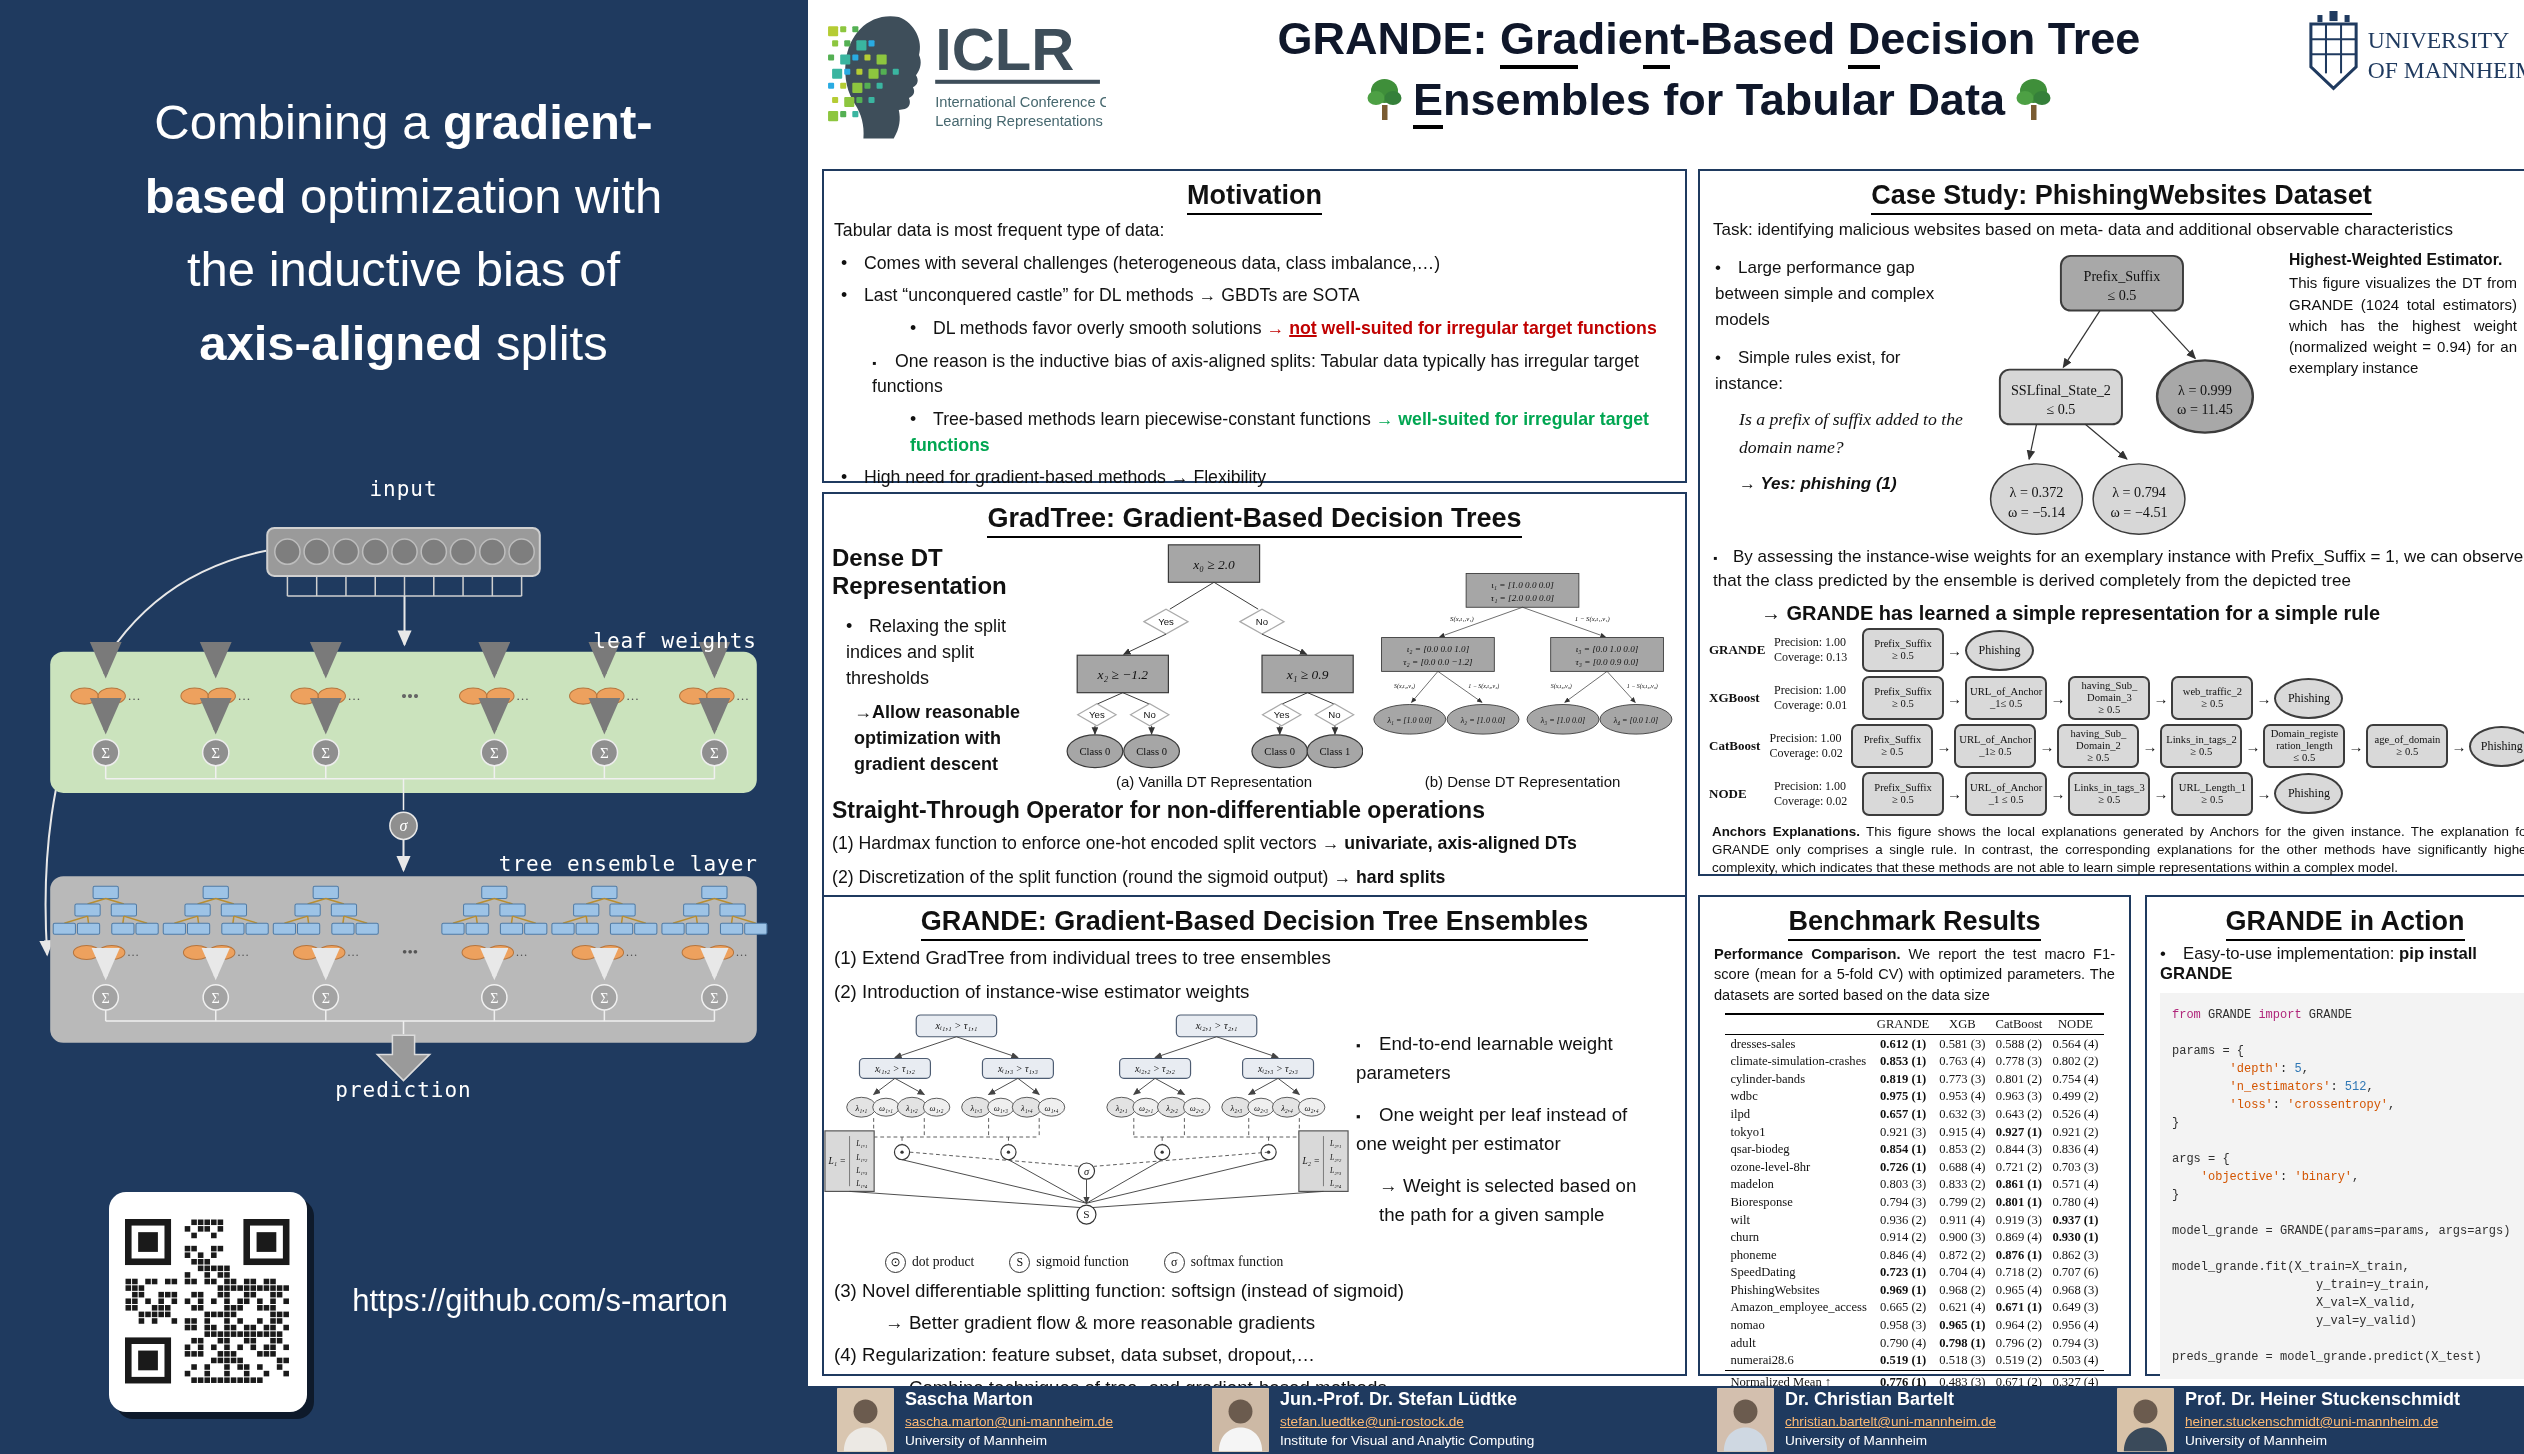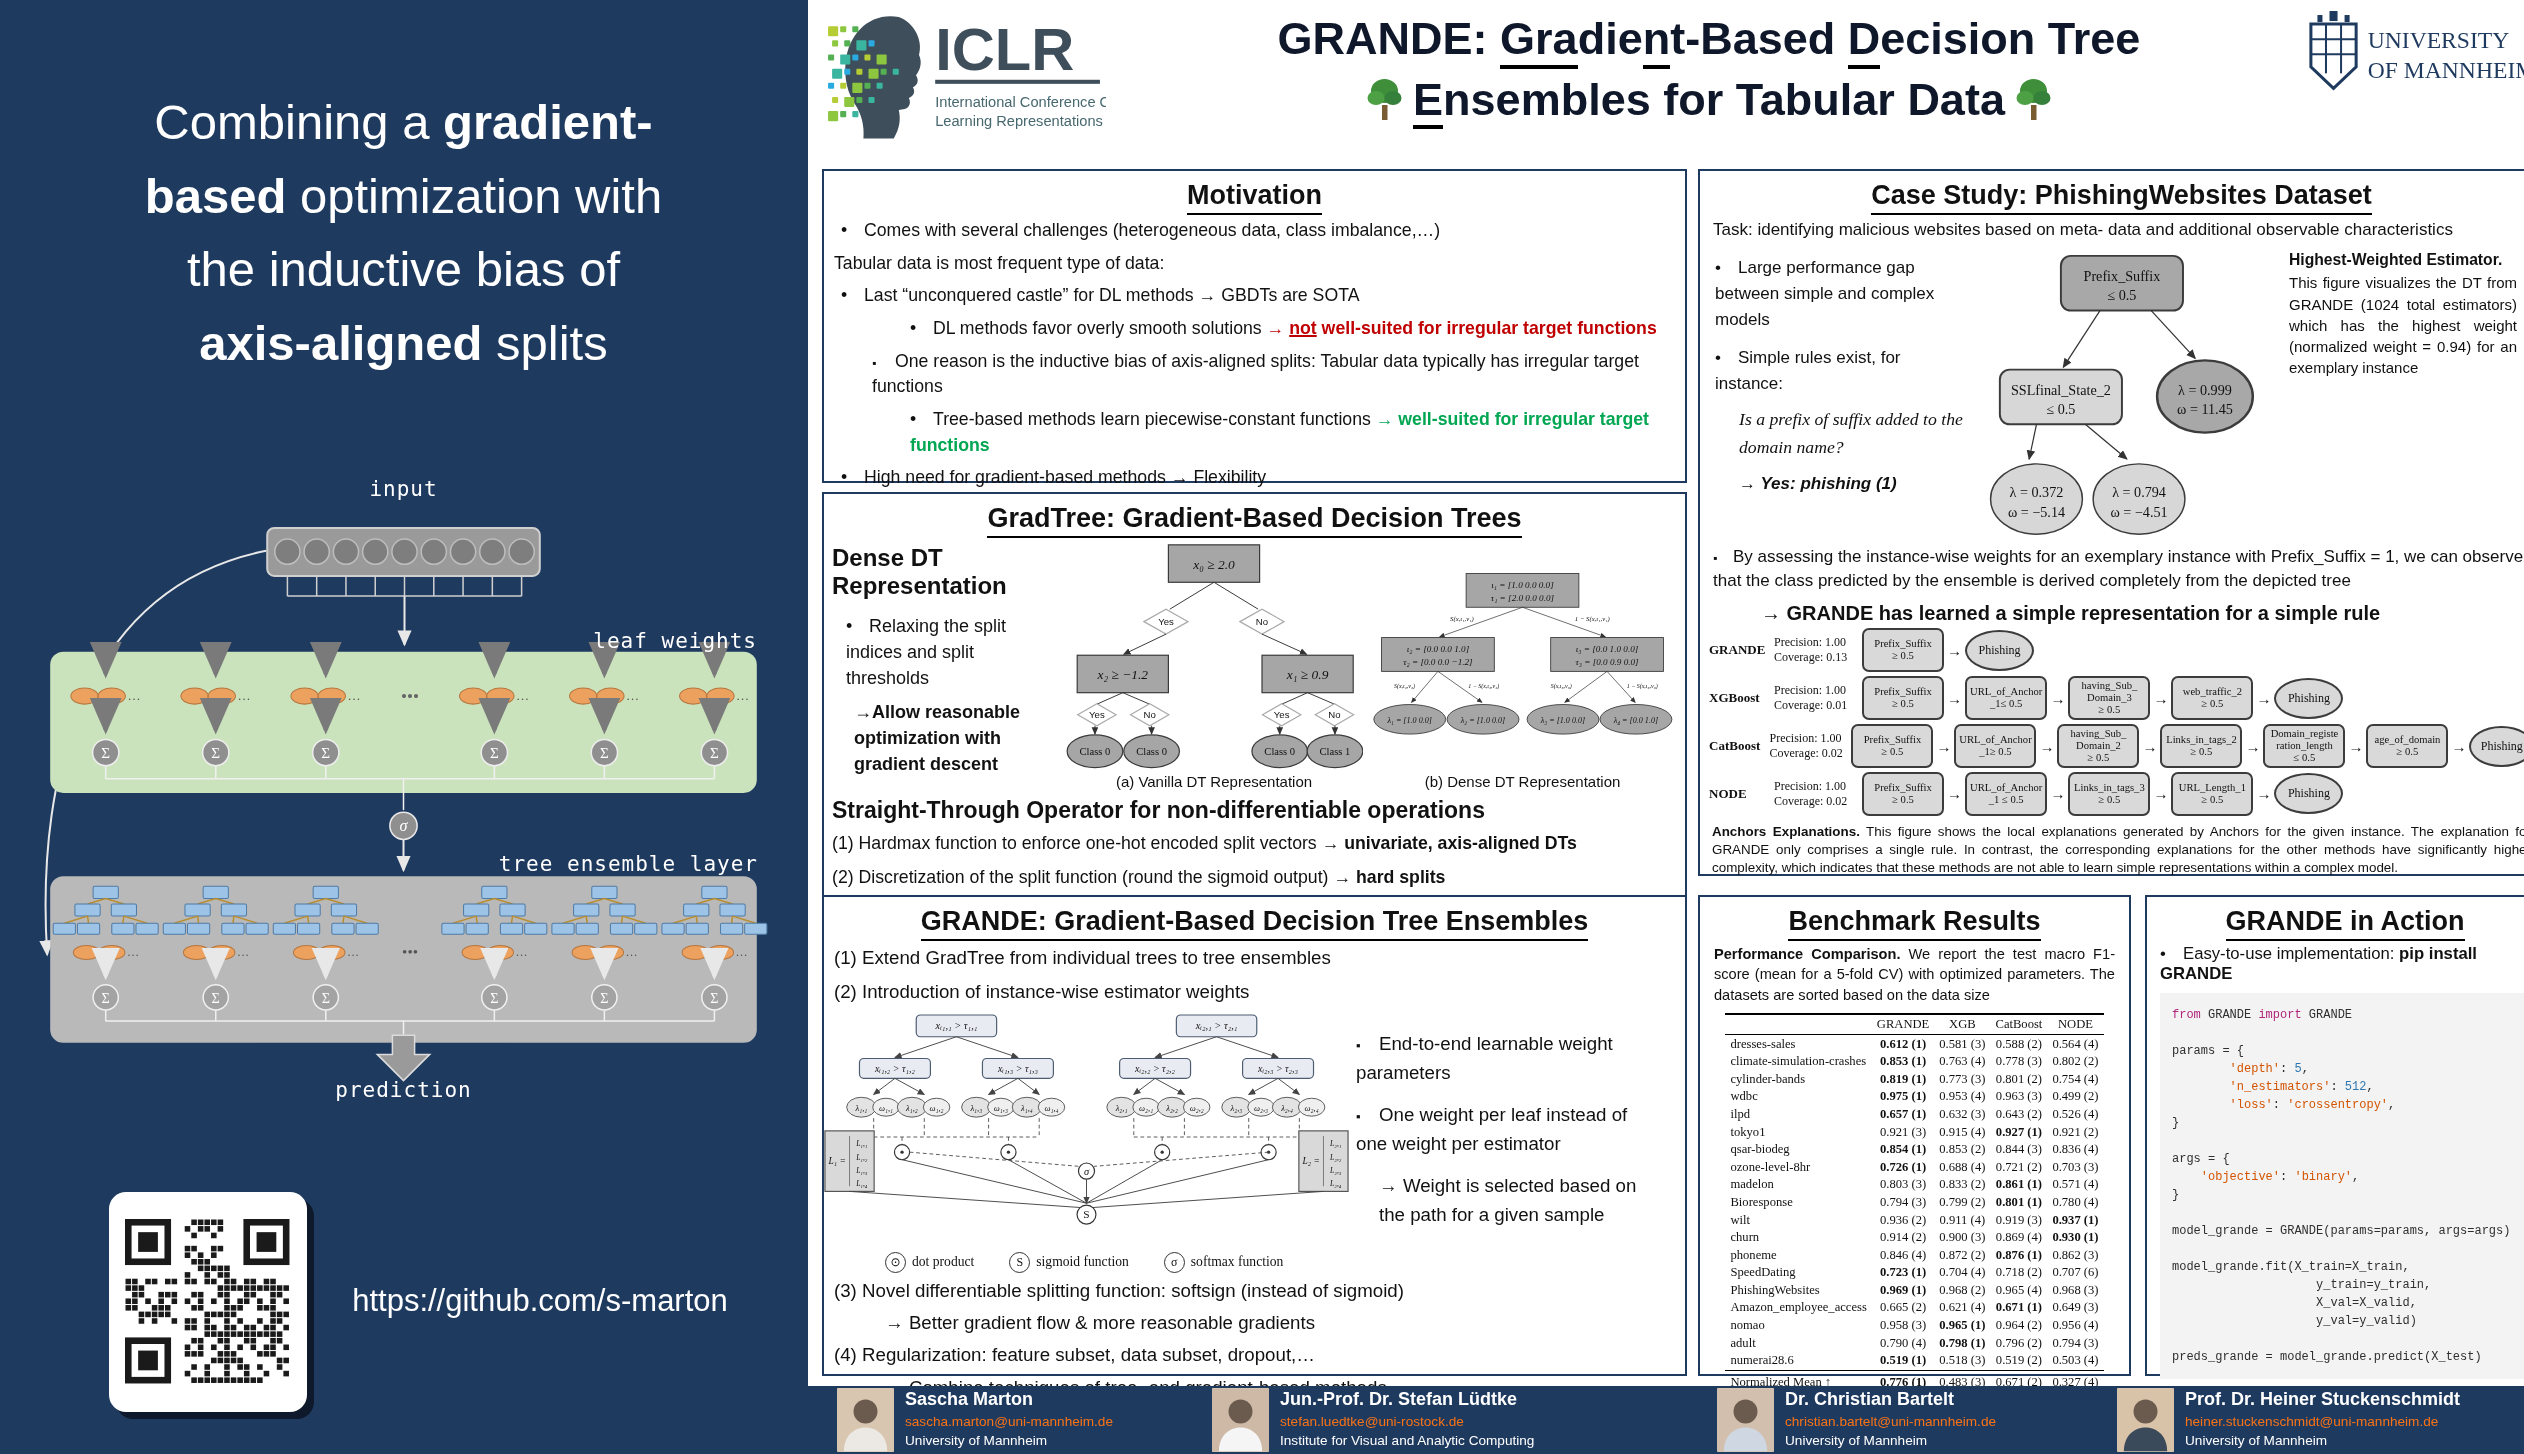--- a/index.html
+++ b/index.html
@@ -61,21 +61,21 @@
   
   .code-wrap{background:#f3f3f3;margin:9px 13px;padding:13px 12px;}
   pre.code{margin:0;font-family:Liberation Mono, monospace;font-size:12px;line-height:1.5;color:#2f2f2f;}
   .cd-k{color:#b0257a;} .cd-s{color:#d35400;} .cd-n{color:#2e77b5;}
   
   .footerbar{position:absolute;left:808px;top:1386px;width:1749px;height:68px;background:#1F3A5F;}
   .author{position:absolute;top:0;height:68px;display:flex;color:#fff;}
   .a-photo{width:57px;height:64px;margin-top:2px;background:#d8c7b4;border-radius:1px;overflow:hidden;flex:none;}
   .a-info{margin-left:11px;padding-top:3px;}
   .a-name{font-weight:bold;font-size:18px;}
-  .a-mail{font-size:13.6px;color:#f97316;display:block;margin-top:4px;}
+  .a-mail{font-size:13.6px;text-decoration:underline;color:#fdba74;display:block;margin-top:4px;}
   .a-aff{font-size:13.6px;margin-top:4px;}
   .legend{display:flex;gap:35px;font-family:"Liberation Serif",serif;font-size:13.6px;align-items:center;margin:3px 0 0 61px;}
   .lg-ico{display:inline-flex;width:19px;height:19px;border:1.5px solid #333;border-radius:50%;
           align-items:center;justify-content:center;margin-right:6px;font-size:12px;}
   .note-title{font-weight:bold;font-size:15.7px;line-height:1.25;}
   .note-body{font-size:15px;line-height:1.42;text-align:justify;margin-top:3px;}
 </style>
 </head>
 <body>
 
@@ -592,22 +592,22 @@
         <rect x="38" y="12" width="10" height="14" fill="#1F3A5F"></rect>
         <rect x="92" y="12" width="10" height="14" fill="#1F3A5F"></rect>
         <text x="138" y="78" font-size="47" text-anchor="start" fill="#1F3A5F" font-family="&quot;Liberation Serif&quot;,serif" font-style="normal" font-weight="normal">UNIVERSITY</text>
         <text x="138" y="138" font-size="47" text-anchor="start" fill="#1F3A5F" font-family="&quot;Liberation Serif&quot;,serif" font-style="normal" font-weight="normal">OF MANNHEIM</text>
       </svg>
   </div>
 
   <div class="panel" style="left:822px;top:169px;width:865px;height:314px;">
     <div class="ptitle"><span>Motivation</span></div>
     <div class="body-txt">
+      <div class="row-line" style="margin-left:10px;">Tabular data is most frequent type of data:</div>
       <div class="row-line ind1"><span class="blt">•</span><span>Comes with several challenges (heterogeneous data, class imbalance,…)</span></div>
-      <div class="row-line" style="margin-left:10px;">Tabular data is most frequent type of data:</div>
       <div class="row-line ind1"><span class="blt">•</span><span>Last “unconquered castle” for DL methods → GBDTs are SOTA</span></div>
       <div class="row-line ind3"><span class="blt">•</span><span>DL methods favor overly smooth solutions  </span><span class="red"><span>→ </span><u>not</u><span> well-suited for irregular target functions</span></span></div>
       <div class="row-line ind2"><span class="blt" style="font-size:12px;">▪</span><span>One reason is the inductive bias of axis-aligned splits: Tabular data typically has irregular target functions</span></div>
       <div class="row-line ind3"><span class="blt">•</span><span>Tree-based methods learn piecewise-constant functions </span><span class="grn">→ well-suited for irregular target functions</span></div>
       <div class="row-line ind1"><span class="blt">•</span><span>High need for gradient-based methods → Flexibility</span></div>
       <div class="concl">→ GRANDE = gradient-based optimization + inductive bias of axis-aligned splits</div>
     </div>
   </div>
 
   <div class="panel" style="left:822px;top:492px;width:865px;height:487px;">

